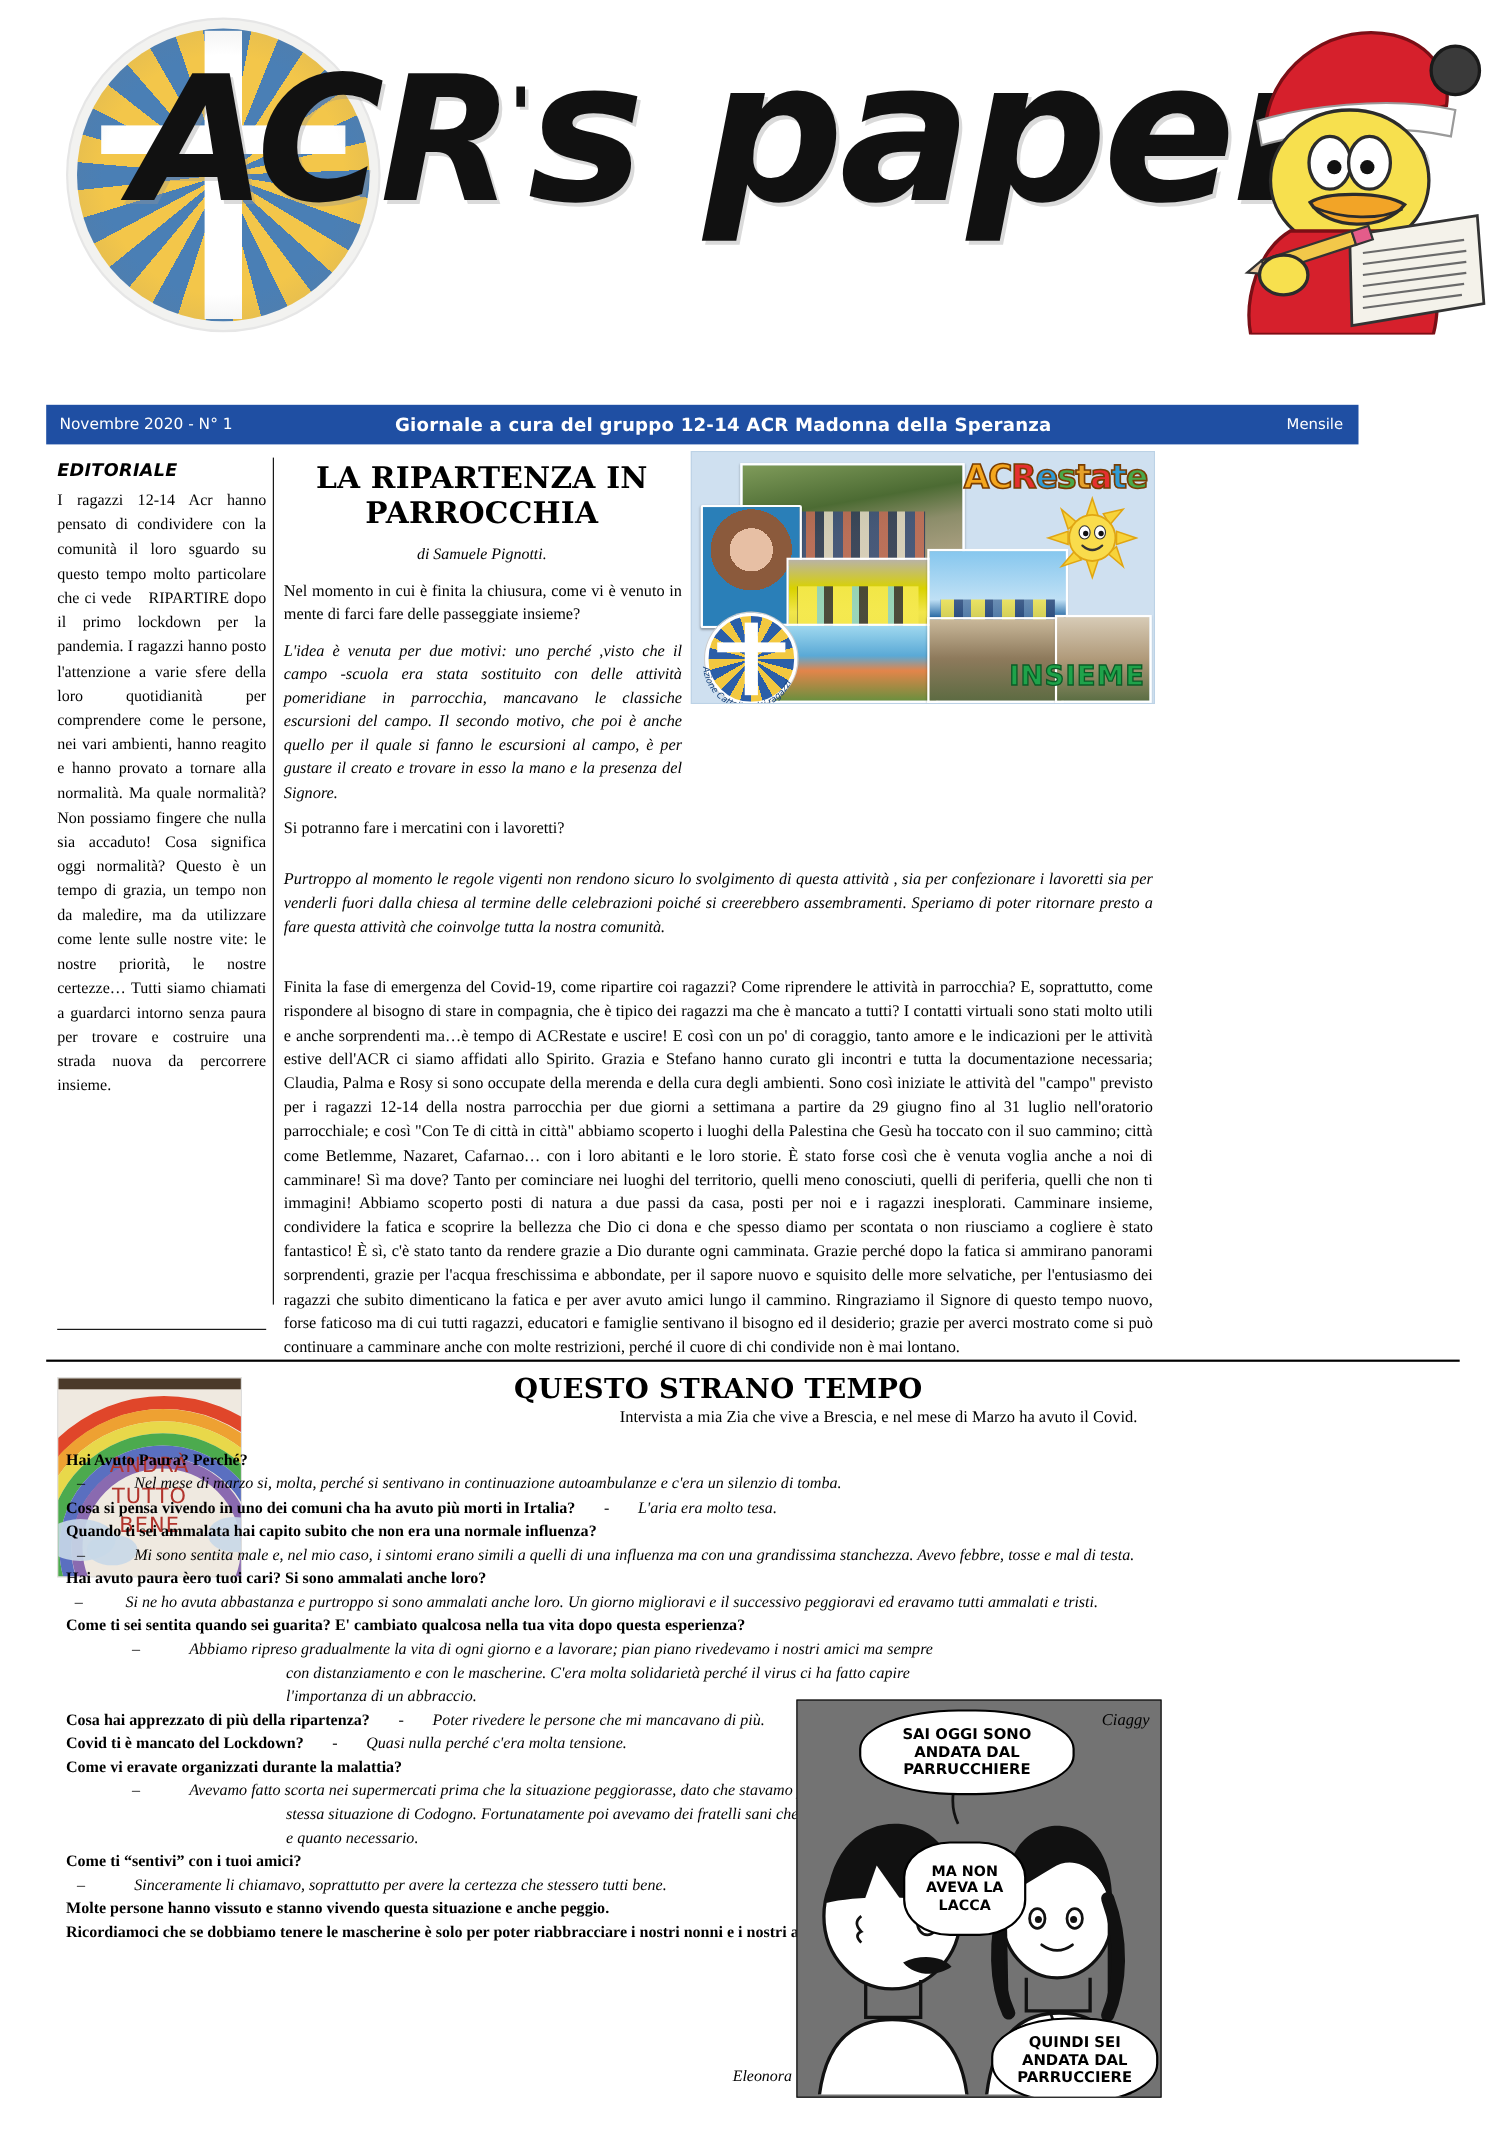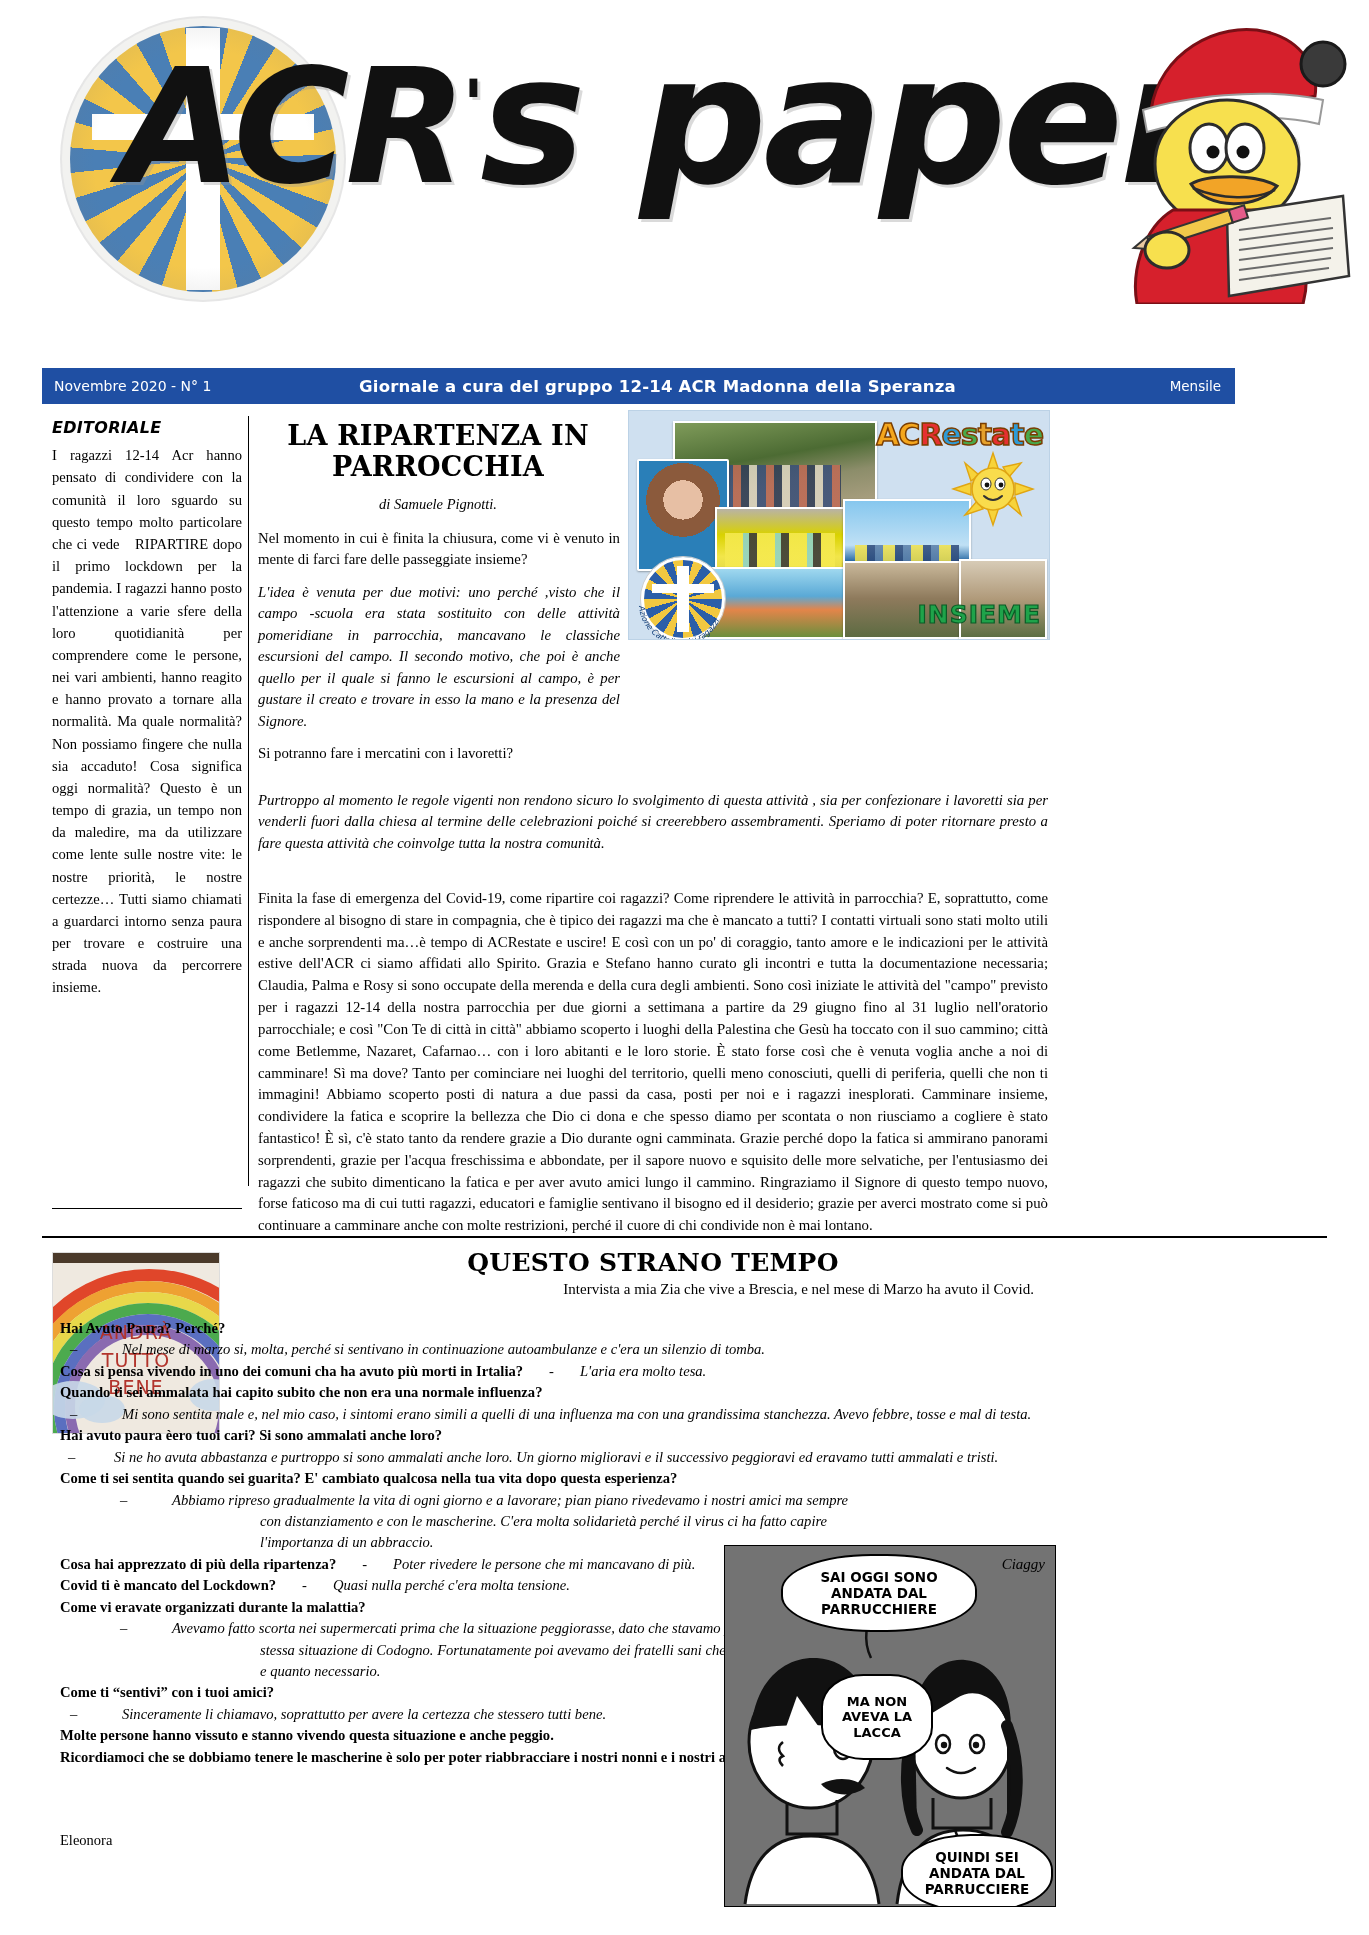--- a/index.html
+++ b/index.html
@@ -180,22 +180,22 @@
   .interview{
     position:absolute;left:60px;top:1318px;width:990px;
     font-size:14.6px;line-height:1.47;
   }
   .iv-q{font-weight:bold;margin:0;}
   .iv-a{font-style:italic;margin:0;padding-left:62px;text-indent:-52px;}
   .iv-a .dash{display:inline-block;width:52px;text-indent:0;}
   .iv-inline{margin:0;font-weight:bold;}
   .iv-inline .ans{font-weight:normal;font-style:italic;padding-left:26px;}
   .art2-sign{
-    position:absolute;left:60px;top:1832px;width:660px;
-    font-size:14.5px;
+    position:absolute;left:60px;top:1880px;width:660px;text-align:right;
+    font-style:italic;font-size:14.5px;
   }
 
   
   .rainbow{
     position:absolute;left:52px;top:1252px;width:166px;height:180px;
     overflow:hidden;background:#efe9e0;border:1px solid #ddd;
   }
   .rainbow .band{position:absolute;border-radius:50%;}
   .rainbow .top-strip{position:absolute;left:0;top:0;width:100%;height:10px;background:#4b3a2a;}
   .rb-text{

